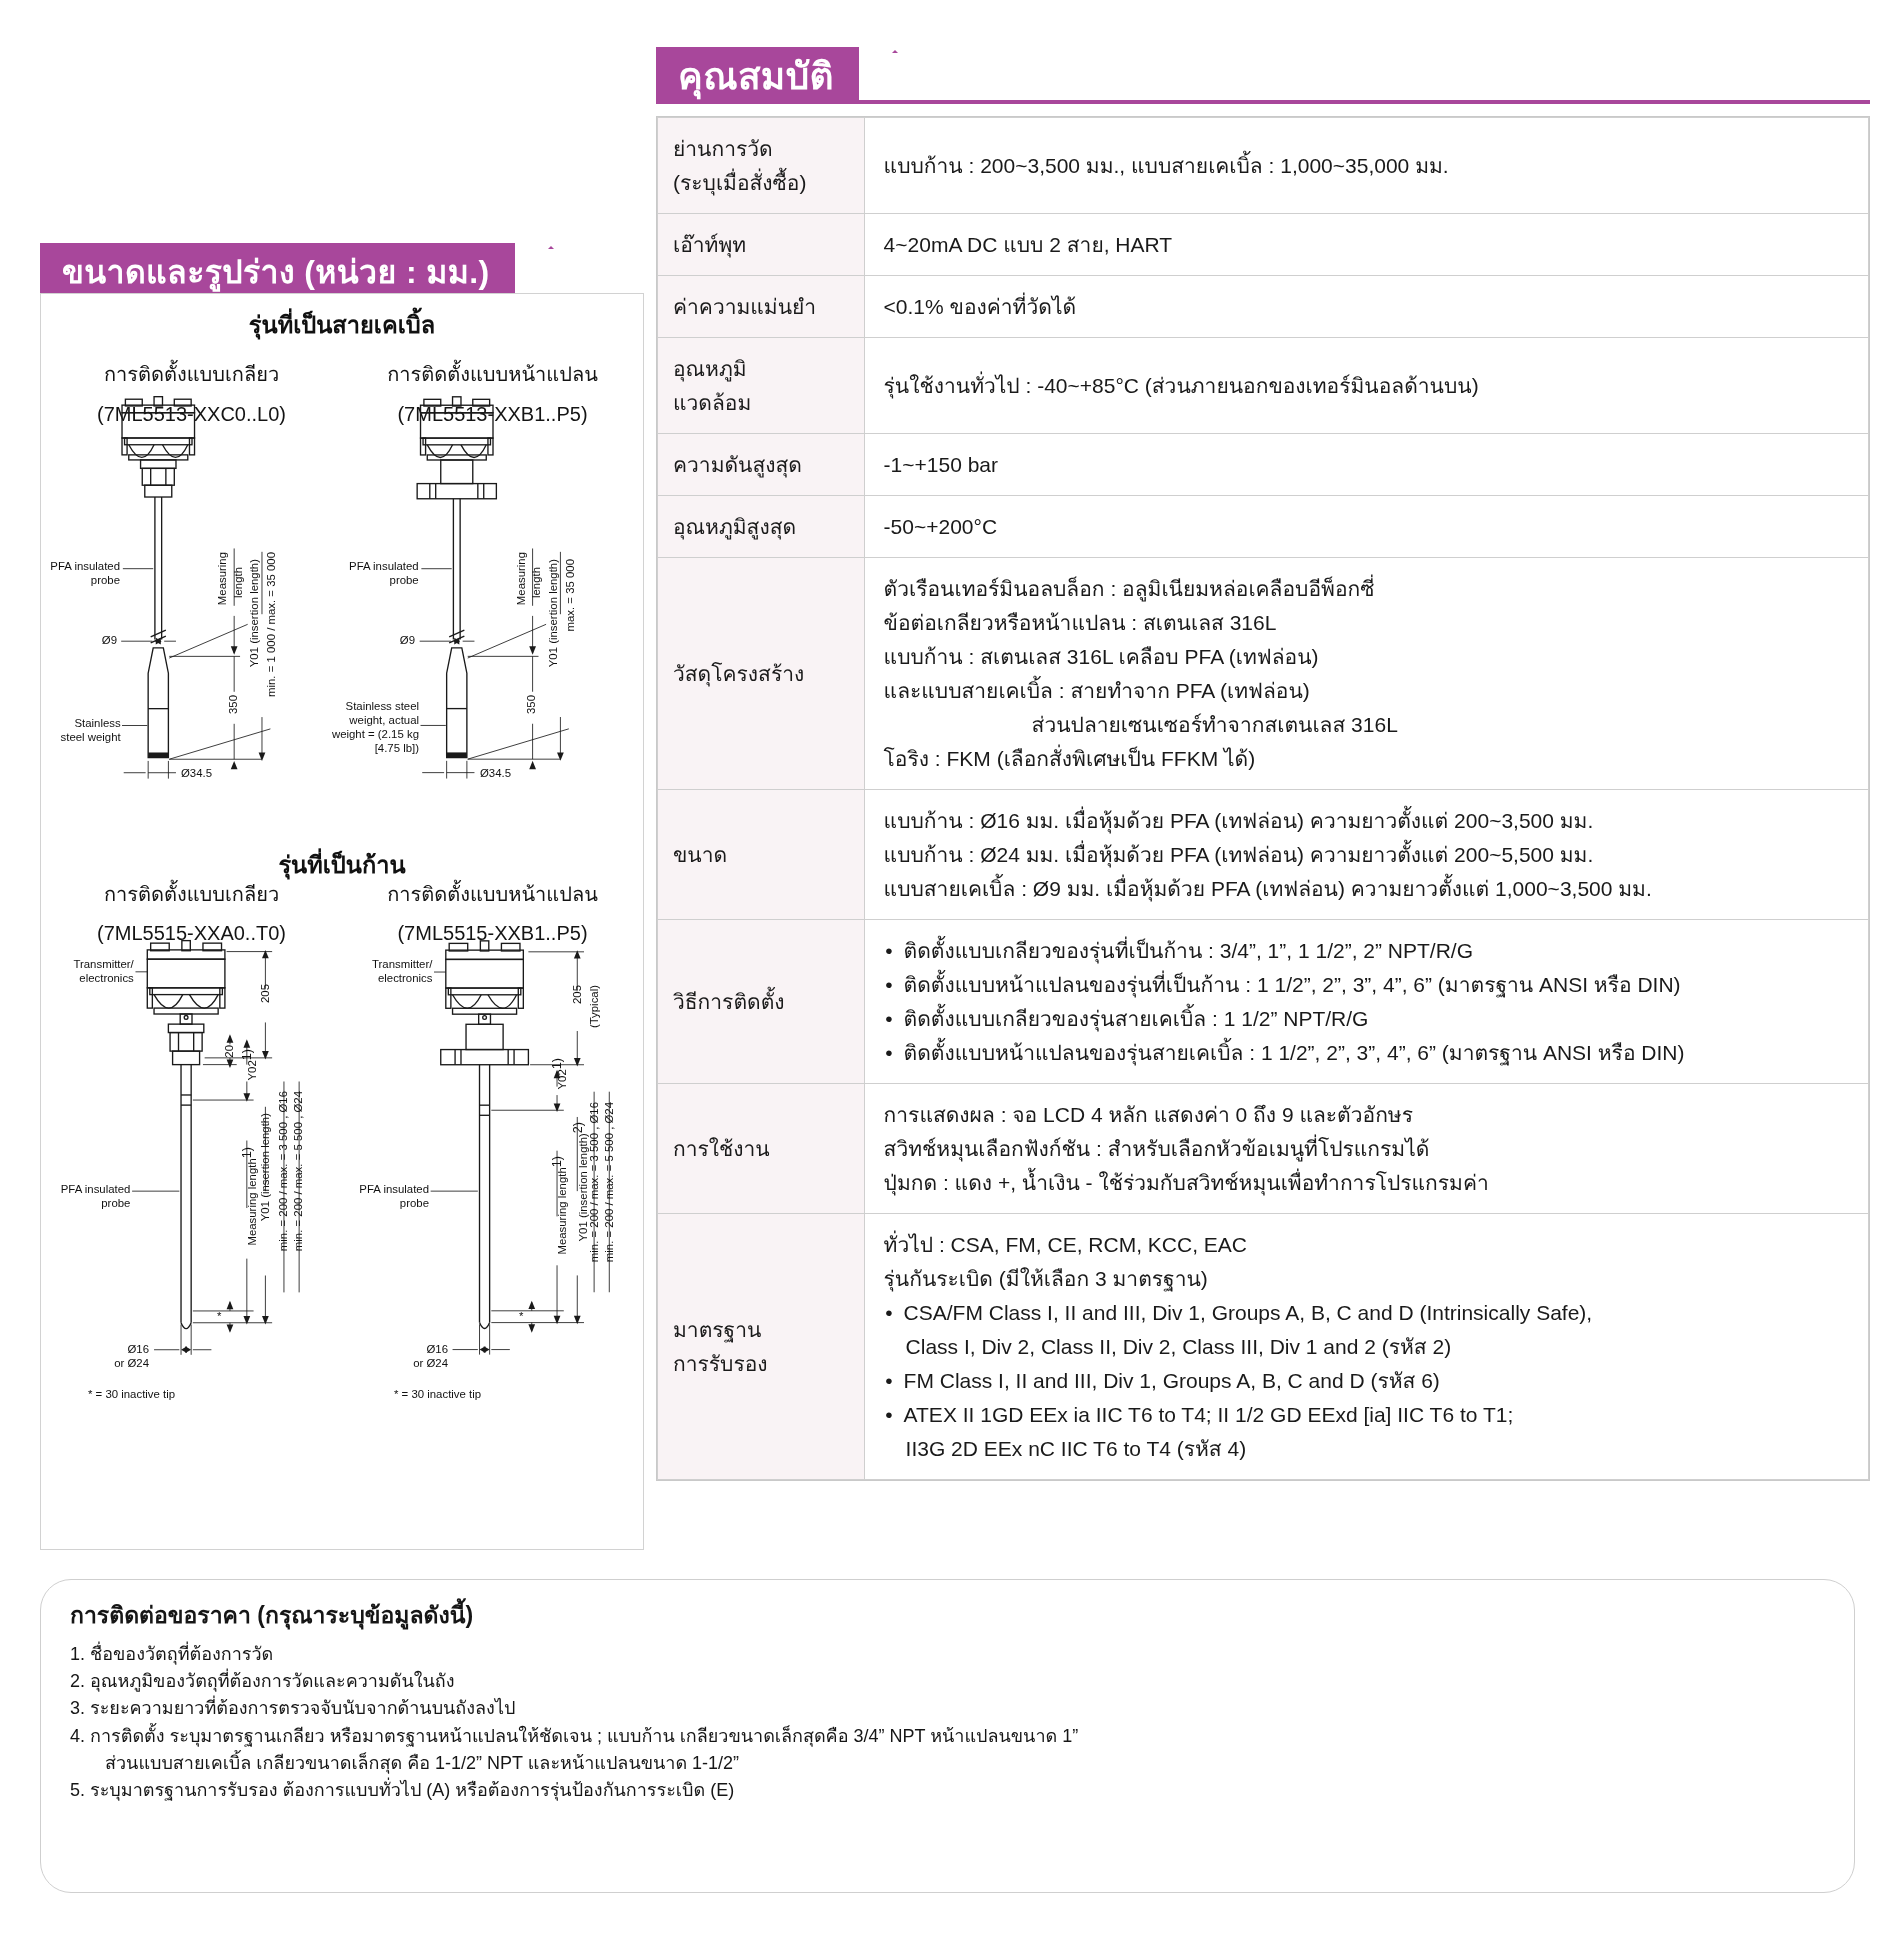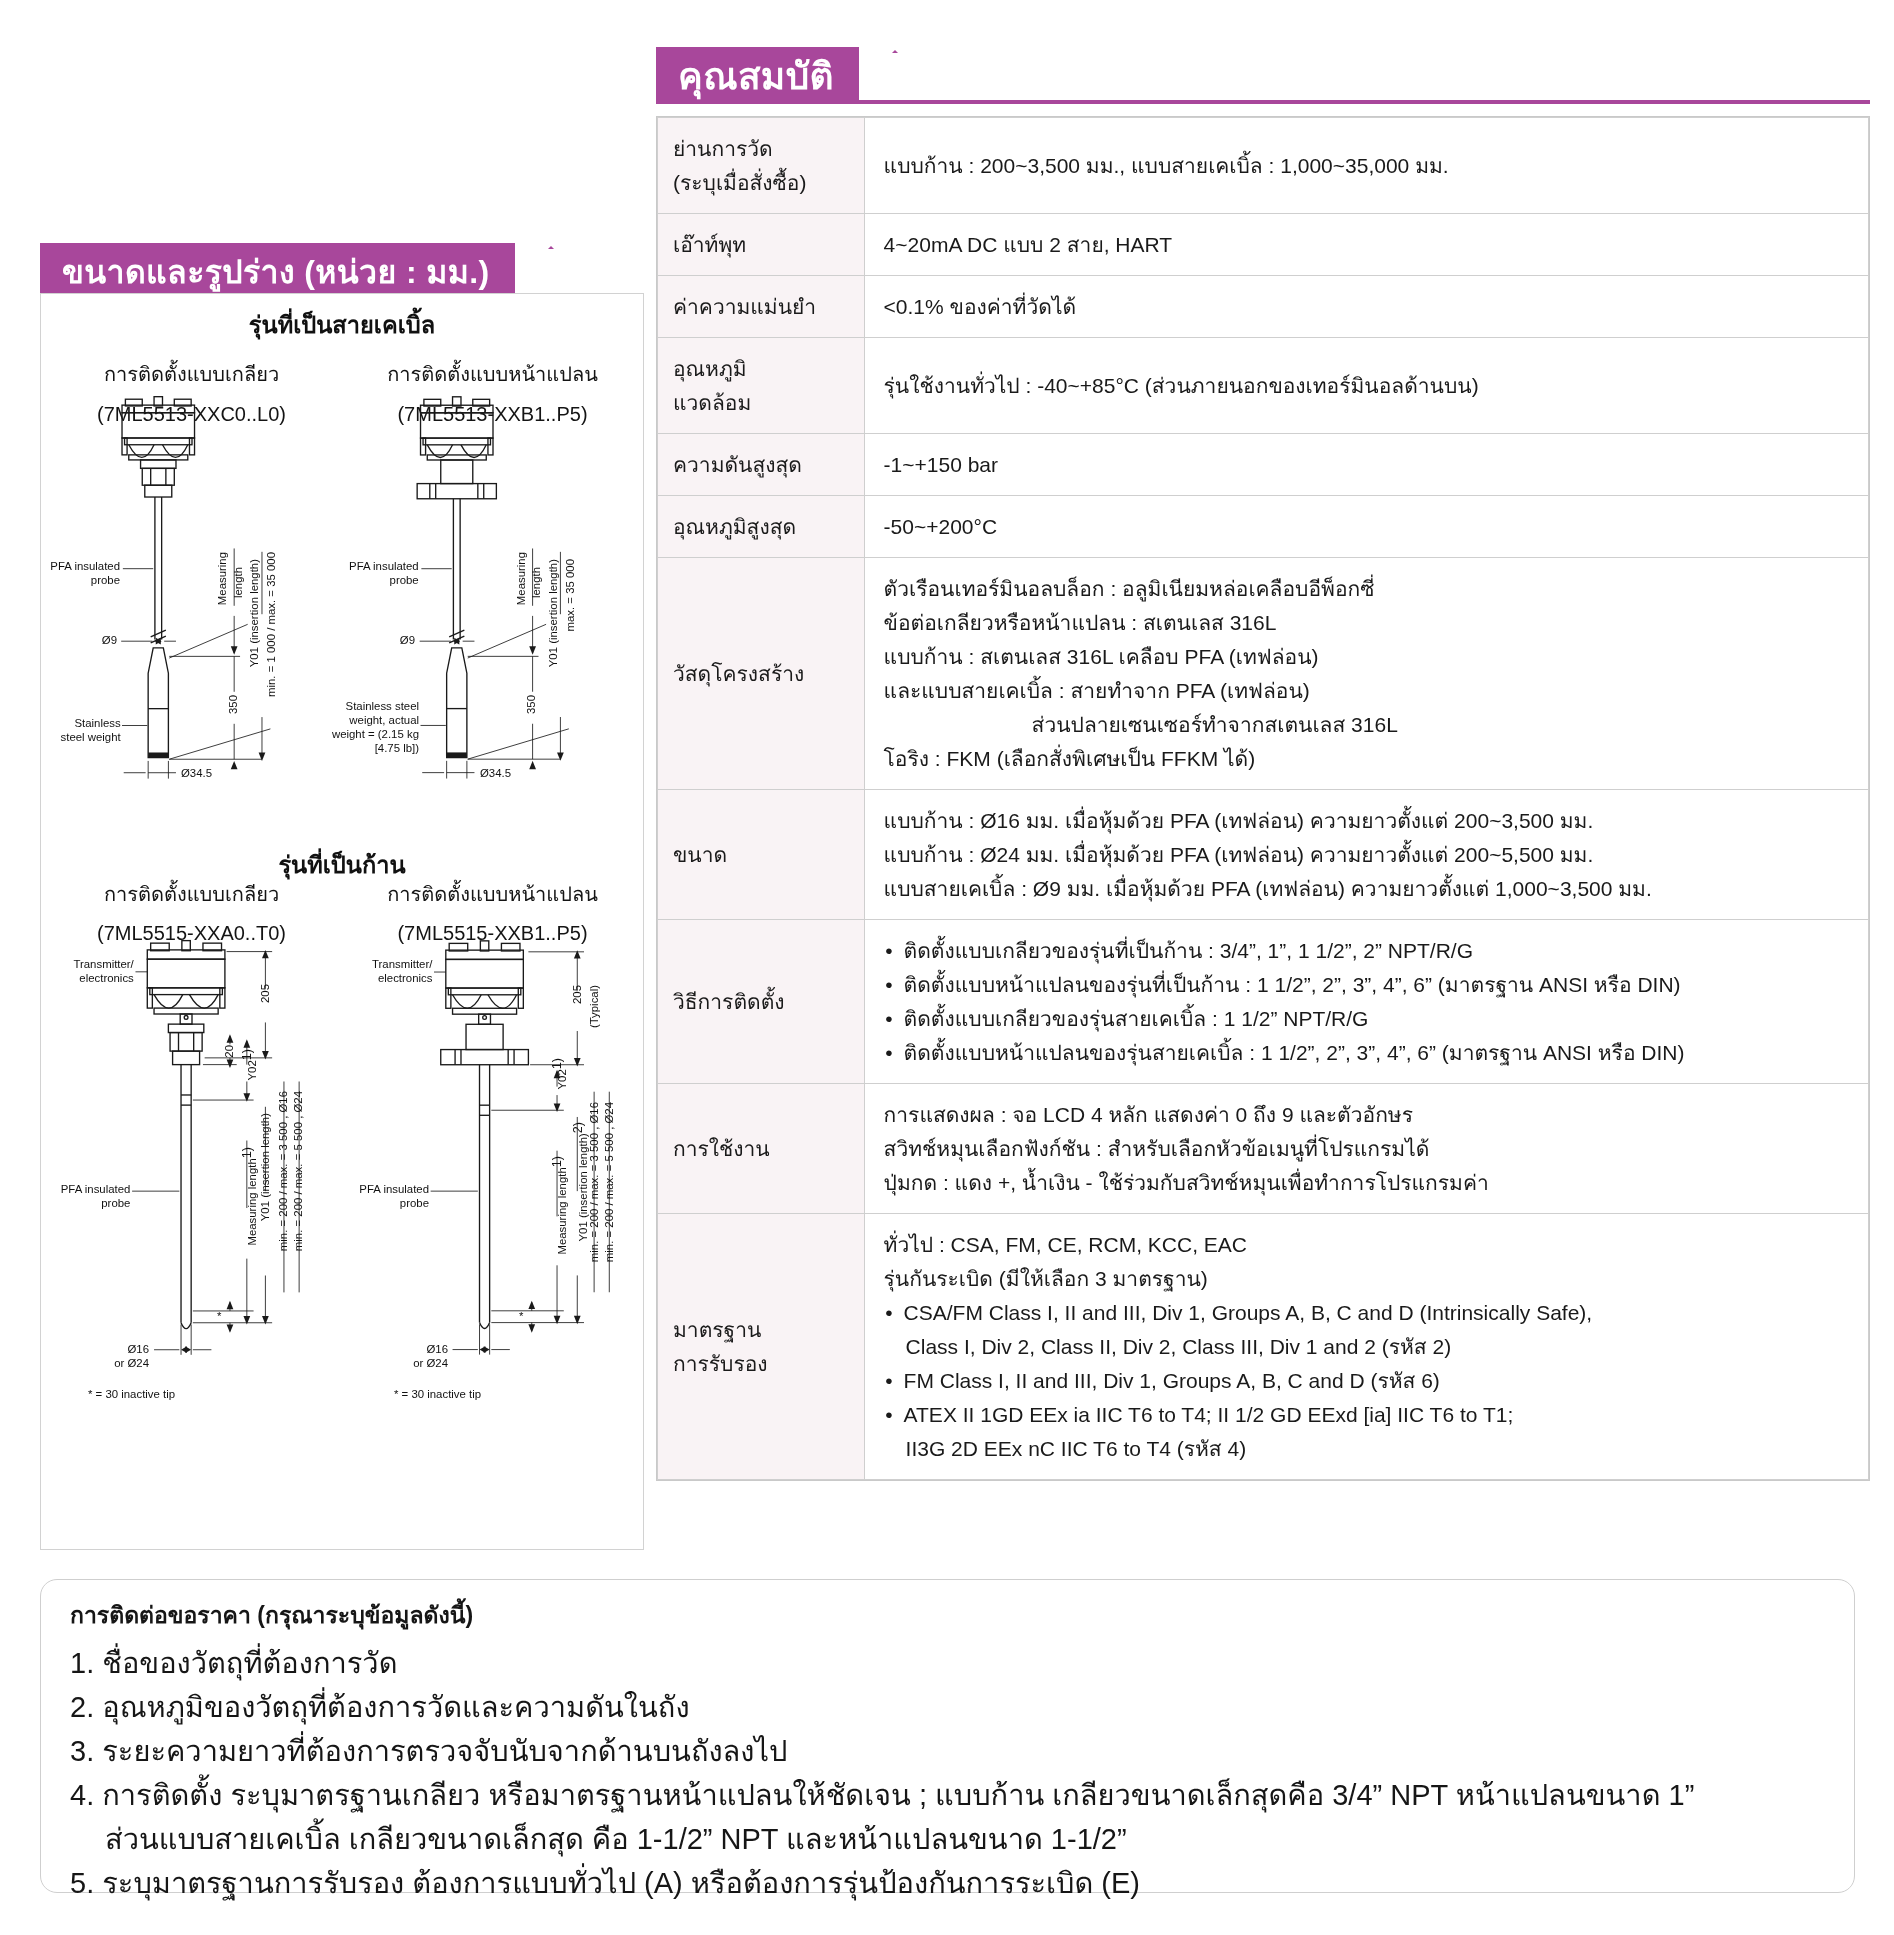--- a/index.html
+++ b/index.html
@@ -124,26 +124,26 @@
     white-space: nowrap;
   }
   svg.draw { position: absolute; left: 0; top: 0; overflow: visible; }
 
   
   .note {
     position: absolute;
     left: 40px; top: 1579px;
     width: 1815px; height: 314px;
     border: 0.8px solid #cfcfcf;
-    border-radius: 17px;
+    border-radius: 31px;
     background: #fff;
     padding: 17px 29px;
   }
   .note .hd { font-size: 23px; font-weight: bold; margin-bottom: 7.6px; }
-  .note .li { font-size: 29px; line-height: 1.52; white-space: nowrap; }
+  .note .li { font-size: 18px; line-height: 1.52; white-space: nowrap; }
   .note .li .sub { display: block; padding-left: 35px; }
 </style>
 </head>
 <body>
 
 <div class="page">
 
   <div class="banner" style="left:656px; top:47px; height:57px;">
     <span>คุณสมบัติ</span>
     <span class="slant"></span>

